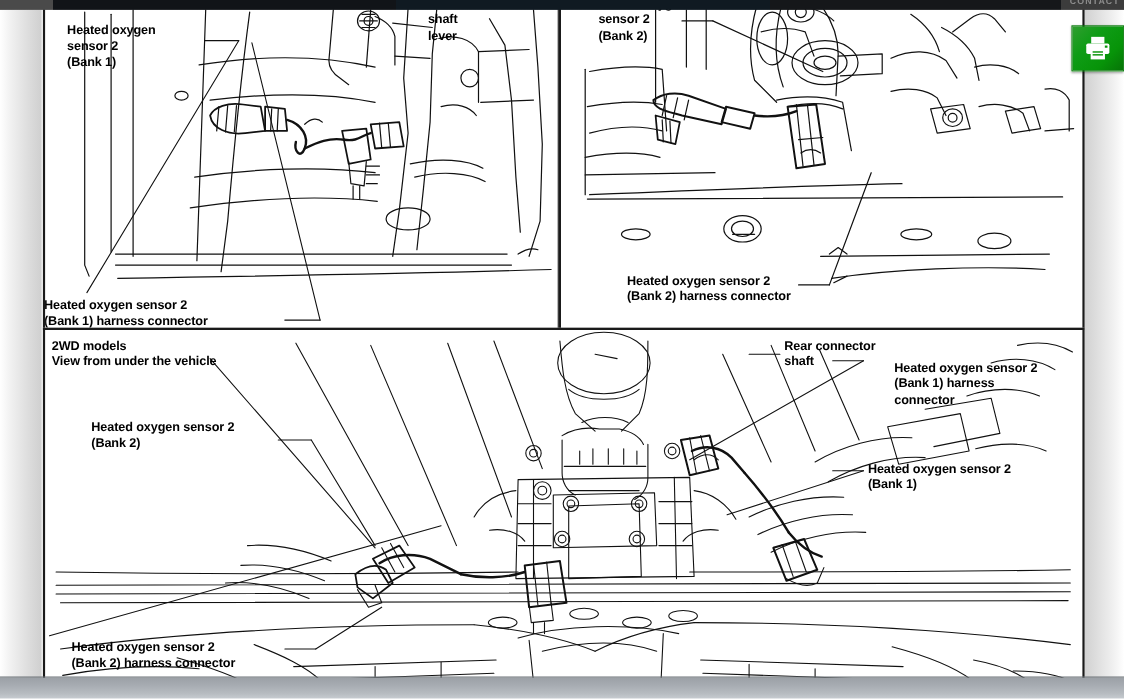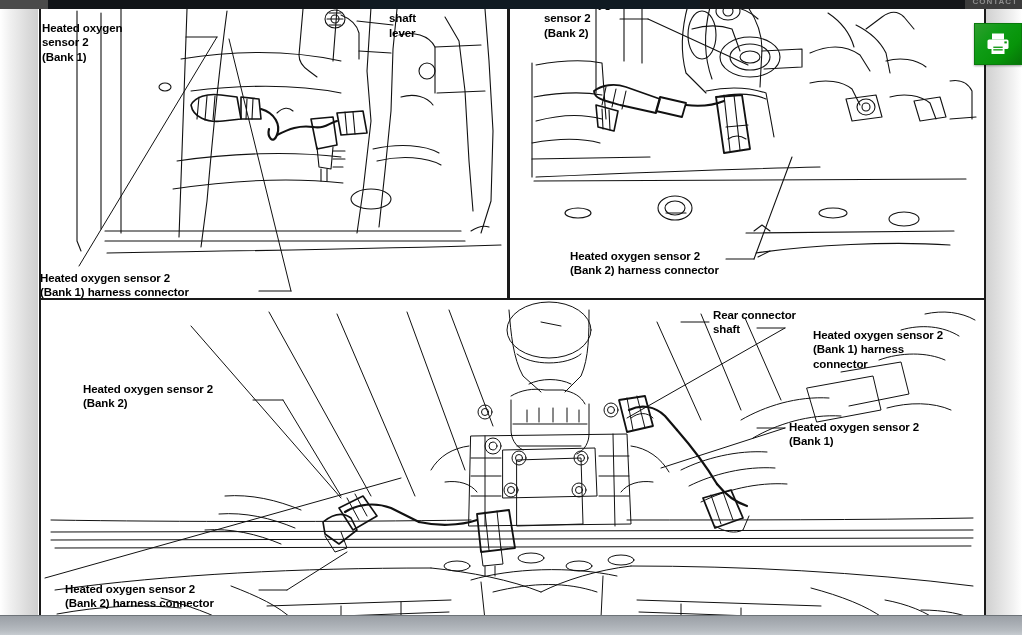--- a/index.html
+++ b/index.html
@@ -143,21 +143,21 @@
 
         <path d="M296 112 L322 110 L326 132 L300 134 Z" stroke-width="1.6"></path>
         <path d="M304 111 L306 133 M312 111 L314 133"></path>
 
         <ellipse cx="124" cy="86" rx="6" ry="4"></ellipse>
         <ellipse cx="330" cy="198" rx="20" ry="10"></ellipse>
         <path d="M236 112 C242 106,248 106,252 110"></path>
         <path d="M60 12 L60 228"></path>
       </g>
     </svg>
-    <div class="lbl" style="left:1px;top:20px;">Heated oxygen
+    <div class="lbl" style="left:20px;top:20px;">Heated oxygen
 sensor 2
 (Bank 1)</div>
     <div class="lbl" style="left:348px;top:-4px;">manual
 shaft
 lever</div>
     <div class="lbl" style="left:-1px;top:270px;">Heated oxygen sensor 2
 (Bank 1) harness connector</div>
   </div>
 
   <div class="panel" id="panel-tr">
@@ -370,20 +370,22 @@
         <path d="M226 306 L410 300"></path>
         <path d="M246 318 L408 312"></path>
         <path d="M596 300 L780 306"></path>
         <path d="M598 312 L766 318"></path>
         <path d="M300 306 L300 324 M360 302 L360 324"></path>
         <path d="M640 304 L640 324 M700 308 L700 324"></path>
         <path d="M16 314 C60 306,100 304,140 308"></path>
         <path d="M880 310 C904 310,922 314,934 320"></path>
       </g>
     </svg>
+    <div class="lbl" style="left:6px;top:8px;">2WD models
+View from under the vehicle</div>
     <div class="lbl" style="left:42px;top:82px;">Heated oxygen sensor 2
 (Bank 2)</div>
     <div class="lbl" style="left:672px;top:8px;">Rear connector
 shaft</div>
     <div class="lbl" style="left:772px;top:28px;">Heated oxygen sensor 2
 (Bank 1) harness
 connector</div>
     <div class="lbl" style="left:748px;top:120px;">Heated oxygen sensor 2
 (Bank 1)</div>
     <div class="lbl" style="left:24px;top:282px;">Heated oxygen sensor 2

